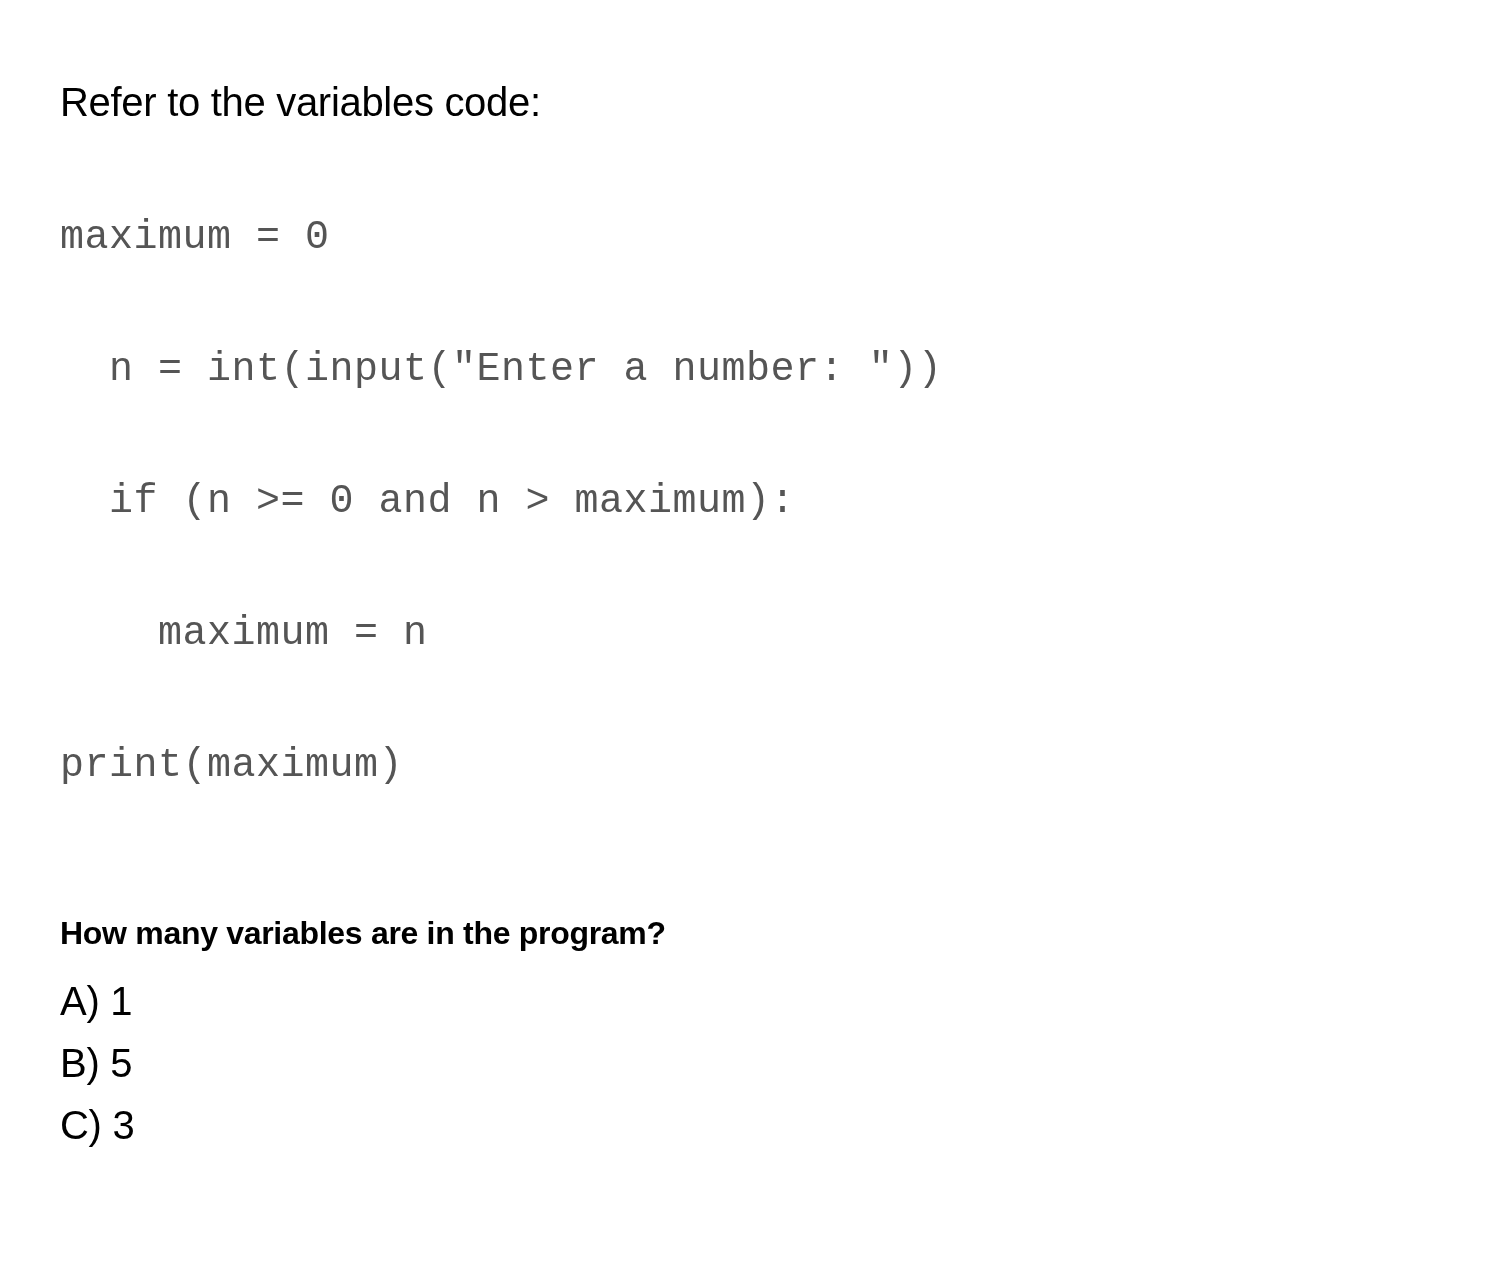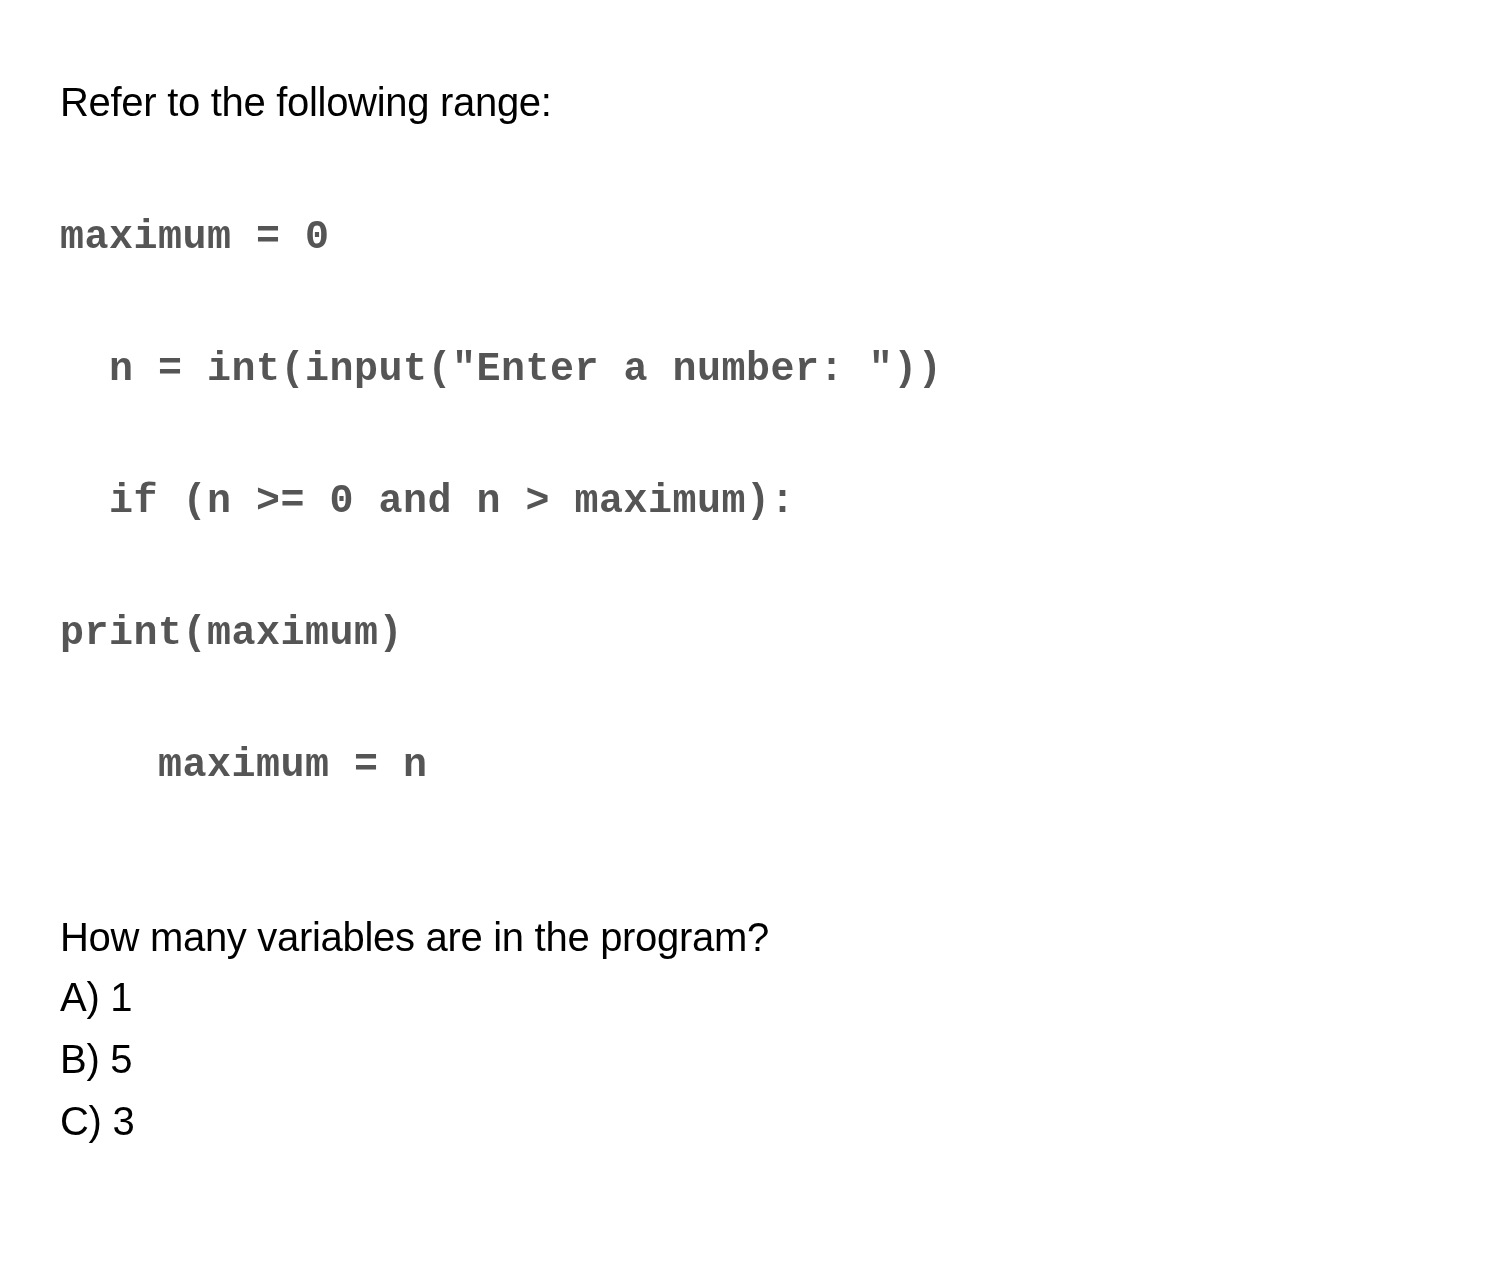--- a/index.html
+++ b/index.html
@@ -22,51 +22,50 @@
       letter-spacing: -0.3px;
     }
     .code-block {
       font-family: "Courier New", Courier, monospace;
       font-size: 40px;
       line-height: 1.65;
       color: #555555;
       margin-bottom: 50px;
       white-space: pre;
       letter-spacing: 0.5px;
-      font-weight: bold;
     }
     .code-line {
       display: block;
     }
     .question {
-      font-size: 40px;
-      font-weight: 400;
-      margin-bottom: 6px;
+      font-size: 32px;
+      font-weight: 700;
+      margin-bottom: 18px;
       letter-spacing: -0.3px;
     }
     .answers {
       font-size: 40px;
       line-height: 1.55;
       letter-spacing: -0.3px;
     }
     .answer-option {
       display: block;
     }
   </style>
 </head>
 <body>
 
-<div class="intro">Refer to the following range:</div>
+<div class="intro">Refer to the variables code:</div>
 
 <div class="code-block">
 <span class="code-line">maximum = 0</span>
 <span class="code-line">  n = int(input("Enter a number: "))</span>
 <span class="code-line">  if (n &gt;= 0 and n &gt; maximum):</span>
+<span class="code-line">    maximum = n</span>
 <span class="code-line">print(maximum)</span>
-<span class="code-line">    maximum = n</span>
 </div>
 
 <div class="question">How many variables are in the program?</div>
 
 <div class="answers">
   <span class="answer-option">A) 1</span>
   <span class="answer-option">B) 5</span>
   <span class="answer-option">C) 3</span>
 
 </div>

